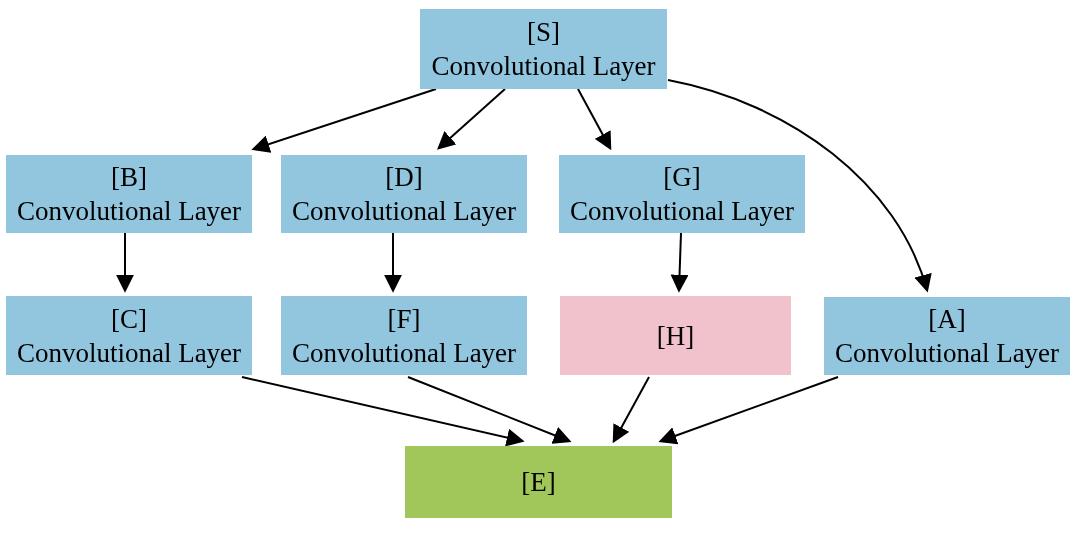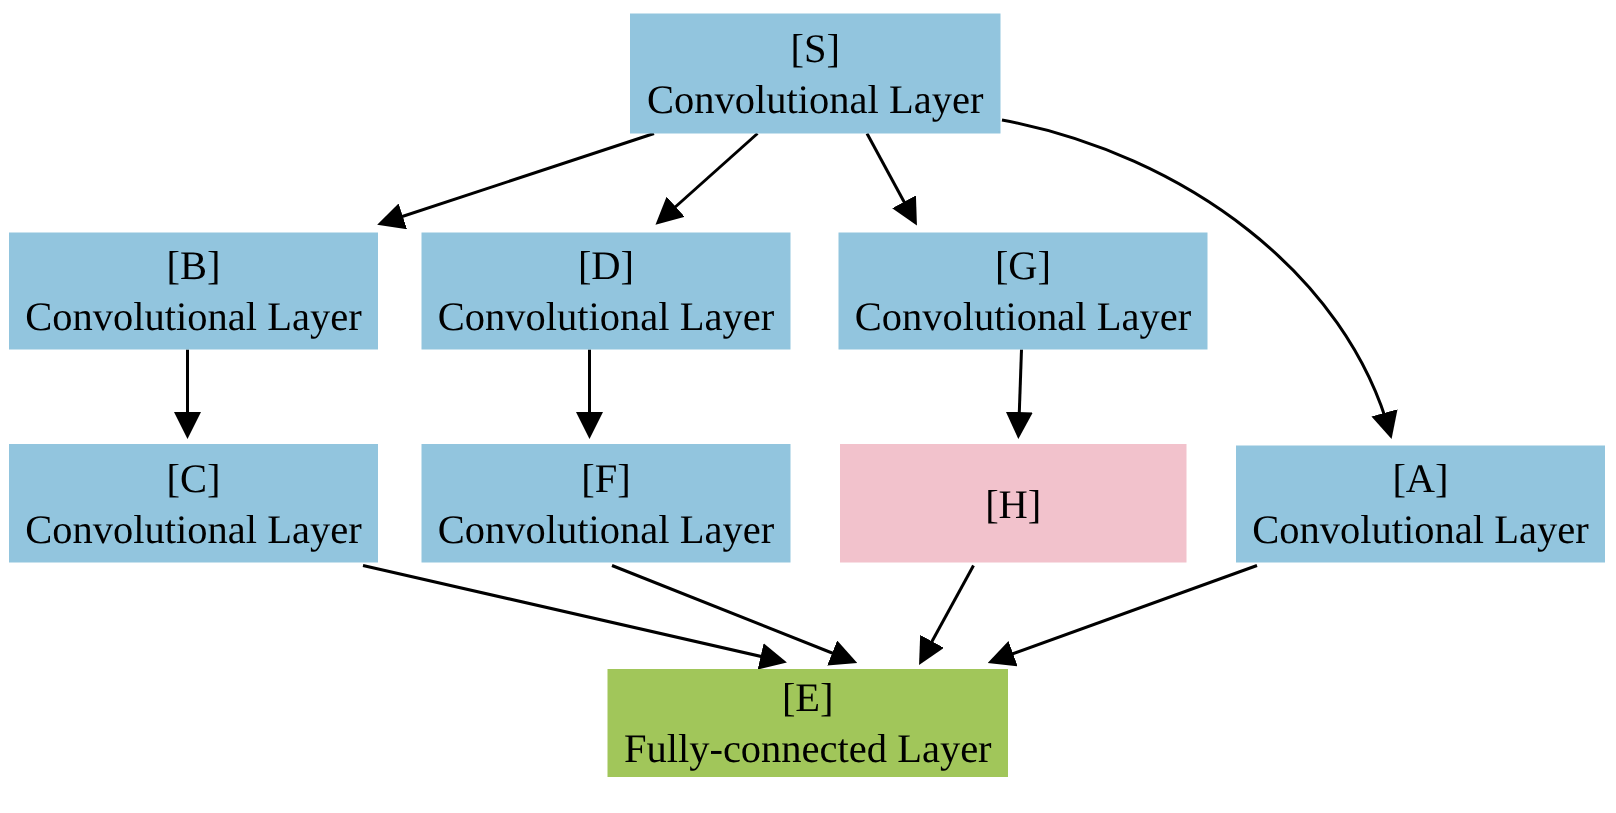--- a/index.html
+++ b/index.html
@@ -113,16 +113,15 @@
     <span class="tag-line">[H]</span>
   </div>
 
   <div class="node node-A" style="background-color: rgb(146, 197, 222);">
     <span class="tag-line">[A]</span>
     <span class="label-line">Convolutional Layer</span>
   </div>
 
   <div class="node node-E" style="background-color: rgb(161, 198, 90);">
     <span class="tag-line">[E]</span>
-    <span class="label-line">Fully-connected Layer</span>
   </div>
 
 </div>
 
 </body></html>

